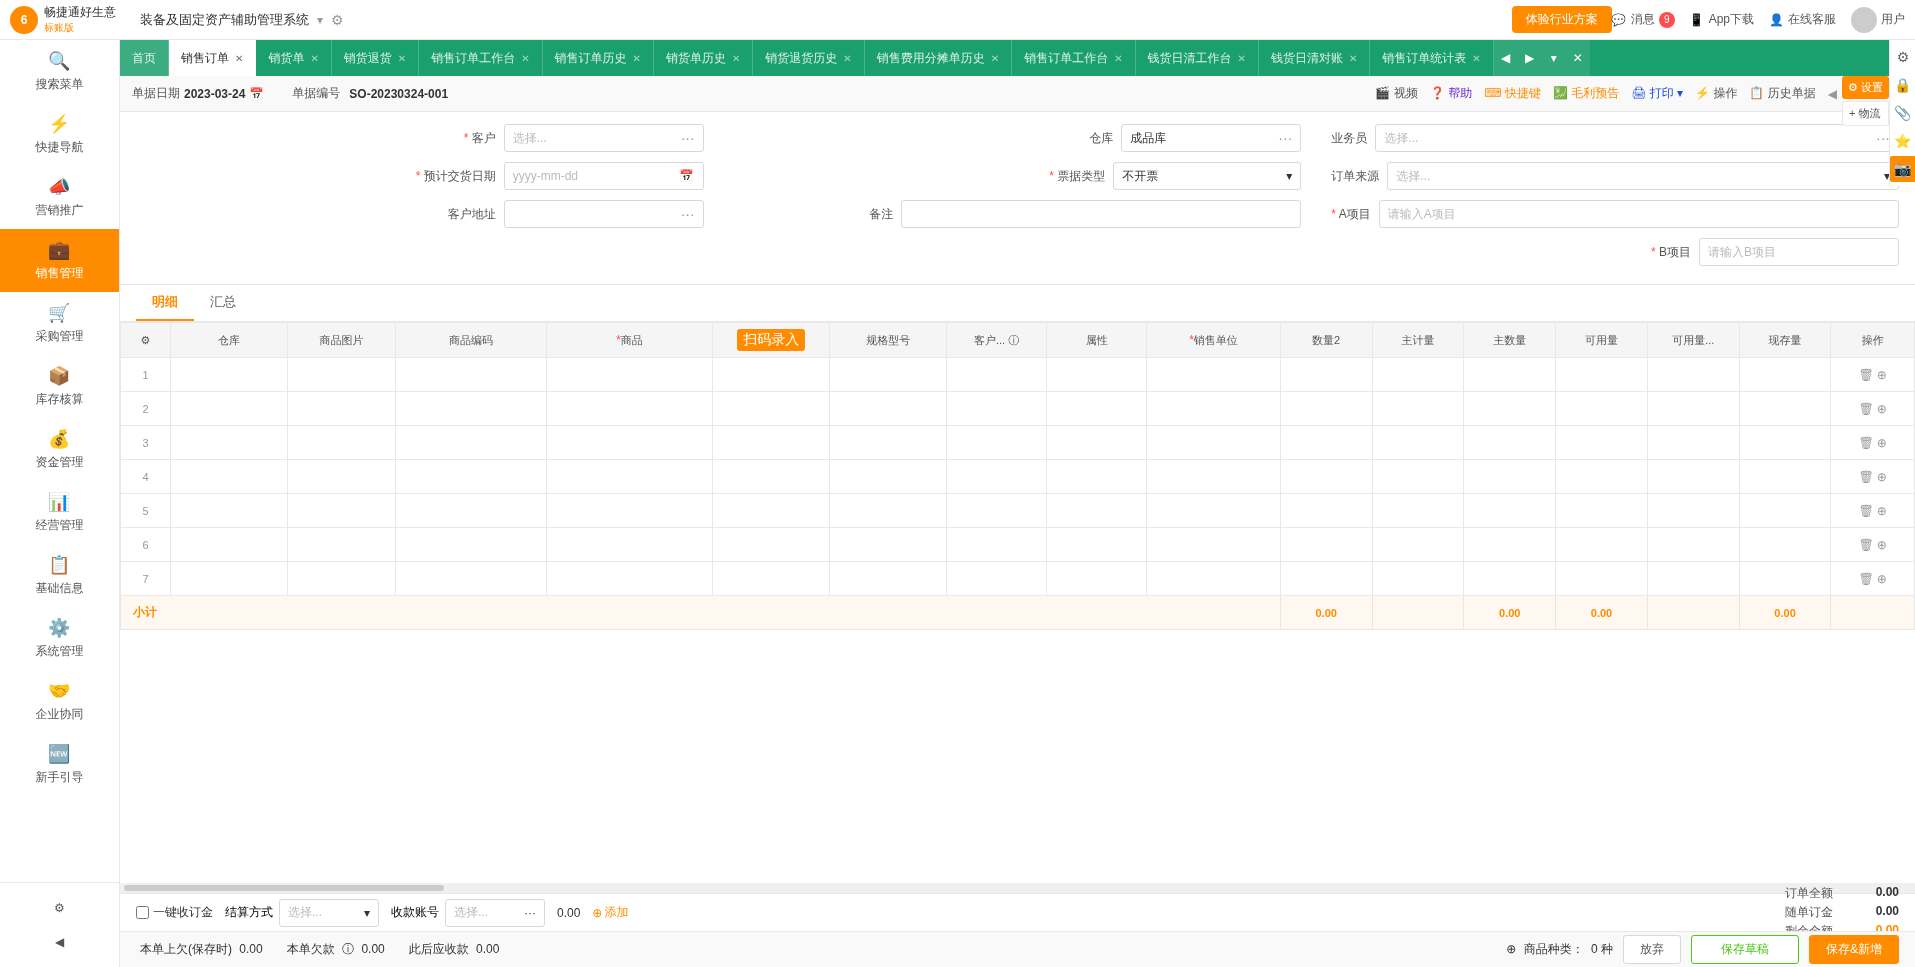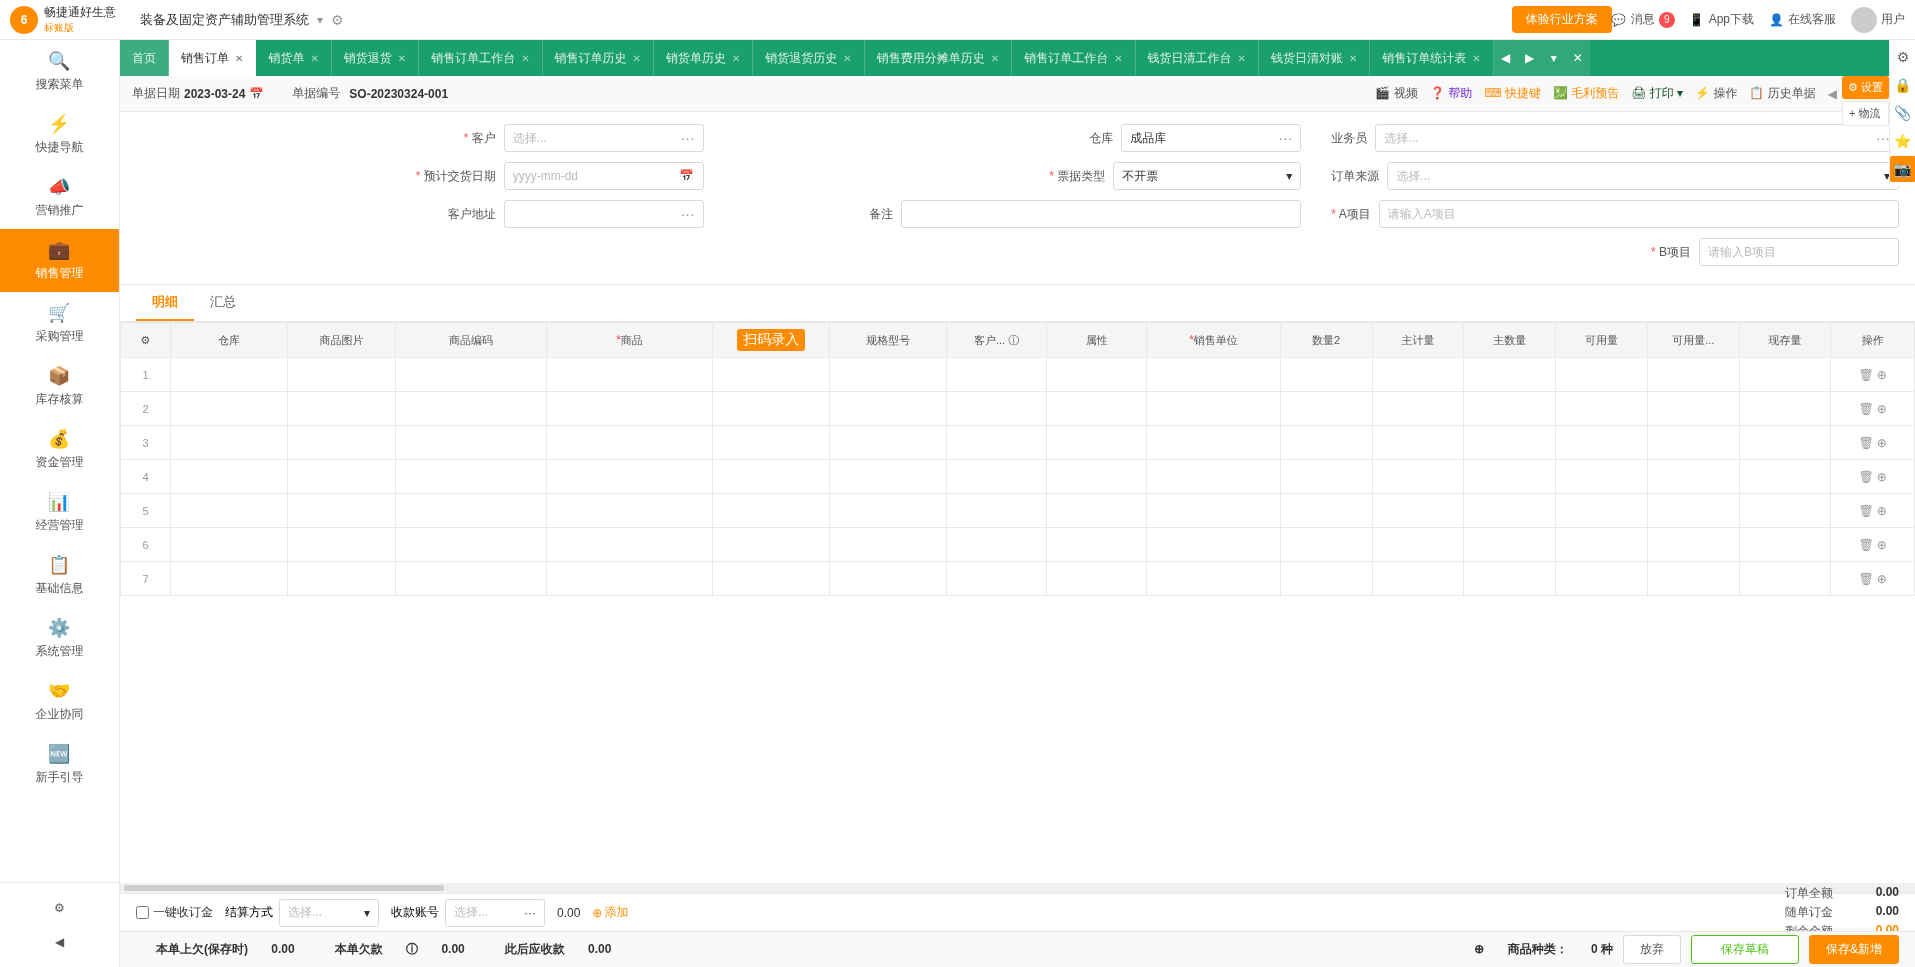--- a/index.html
+++ b/index.html
@@ -381,21 +381,21 @@
     .footer {
       height: 36px;
       background: #f9f9f9;
       border-top: 1px solid #e8e8e8;
       display: flex;
       align-items: center;
       padding: 0 16px;
       gap: 20px;
     }
     .footer-stat { color: #555; font-size: 12px; }
-    .footer-stat span { color: #333; font-weight: bold; margin-left: 20px; }
+    .footer-stat span { color: #333; font-weight: normal; margin-left: 4px; }
     .footer-actions { margin-left: auto; display: flex; gap: 10px; align-items: center; }
     .btn-white {
       background: #fff;
       border: 1px solid #d9d9d9;
       color: #555;
       padding: 5px 16px;
       border-radius: 3px;
       cursor: pointer;
       font-size: 12px;
     }
@@ -628,21 +628,21 @@
         </div>
         <span class="form-code">
           <span>单据编号</span>
           <span style="margin-left:6px;color:#333;font-weight:bold;">SO-20230324-001</span>
         </span>
         <div style="margin-left:auto;display:flex;gap:12px;align-items:center;">
           <span style="color:#555;cursor:pointer;">🎬 视频</span>
           <span style="color:#6d28d9;cursor:pointer;">❓ 帮助</span>
           <span style="color:#ff8c00;cursor:pointer;">⌨ 快捷键</span>
           <span style="color:#ff8c00;cursor:pointer;">💹 毛利预告</span>
-          <span style="color:#14532d;cursor:pointer;">🖨 打印 ▾</span>
+          <span style="color:#1d4ed8;cursor:pointer;">🖨 打印 ▾</span>
           <span style="color:#555;cursor:pointer;">⚡ 操作</span>
           <span style="color:#555;cursor:pointer;">📋 历史单据</span>
           <span style="color:#999;cursor:pointer;">◀</span>
           <span style="color:#999;cursor:pointer;">▶</span>
           <span style="color:#999;cursor:pointer;">☰</span>
           <span style="color:#ff8c00;cursor:pointer;">⊞</span>
         </div>
       </div>
 
       <div style="position:absolute;right:26px;top:76px;display:flex;flex-direction:column;gap:2px;z-index:50;">
@@ -903,20 +903,32 @@
               <td></td>
                 <td></td>
               <td></td>
                 <td></td>
               <td></td>
               <td>
                 <span style="color:#999;cursor:pointer;">🗑</span>
                 <span style="color:#999;cursor:pointer;">⊕</span>
               </td>
             </tr>
+            <tr class="subtotal-row">
+              <td colspan="10" style="text-align:left;padding-left:12px;background:#fff8f0;">
+                <span style="color:#ff8c00;font-weight:bold;">小计</span>
+              </td>
+              <td style="color:#ff8c00;font-weight:bold;background:#fff8f0;">0.00</td>
+              <td style="background:#fff8f0;"></td>
+              <td style="color:#ff8c00;font-weight:bold;background:#fff8f0;">0.00</td>
+              <td style="color:#ff8c00;font-weight:bold;background:#fff8f0;">0.00</td>
+              <td style="background:#fff8f0;"></td>
+              <td style="color:#ff8c00;font-weight:bold;background:#fff8f0;">0.00</td>
+              <td style="background:#fff8f0;"></td>
+            </tr>
           </tbody>
         </table>
       </div>
 
       <div class="scroll-bar-area">
         <div class="scroll-thumb"></div>
       </div>
 
       <div class="bottom-bar">
         <label class="checkbox-label">

